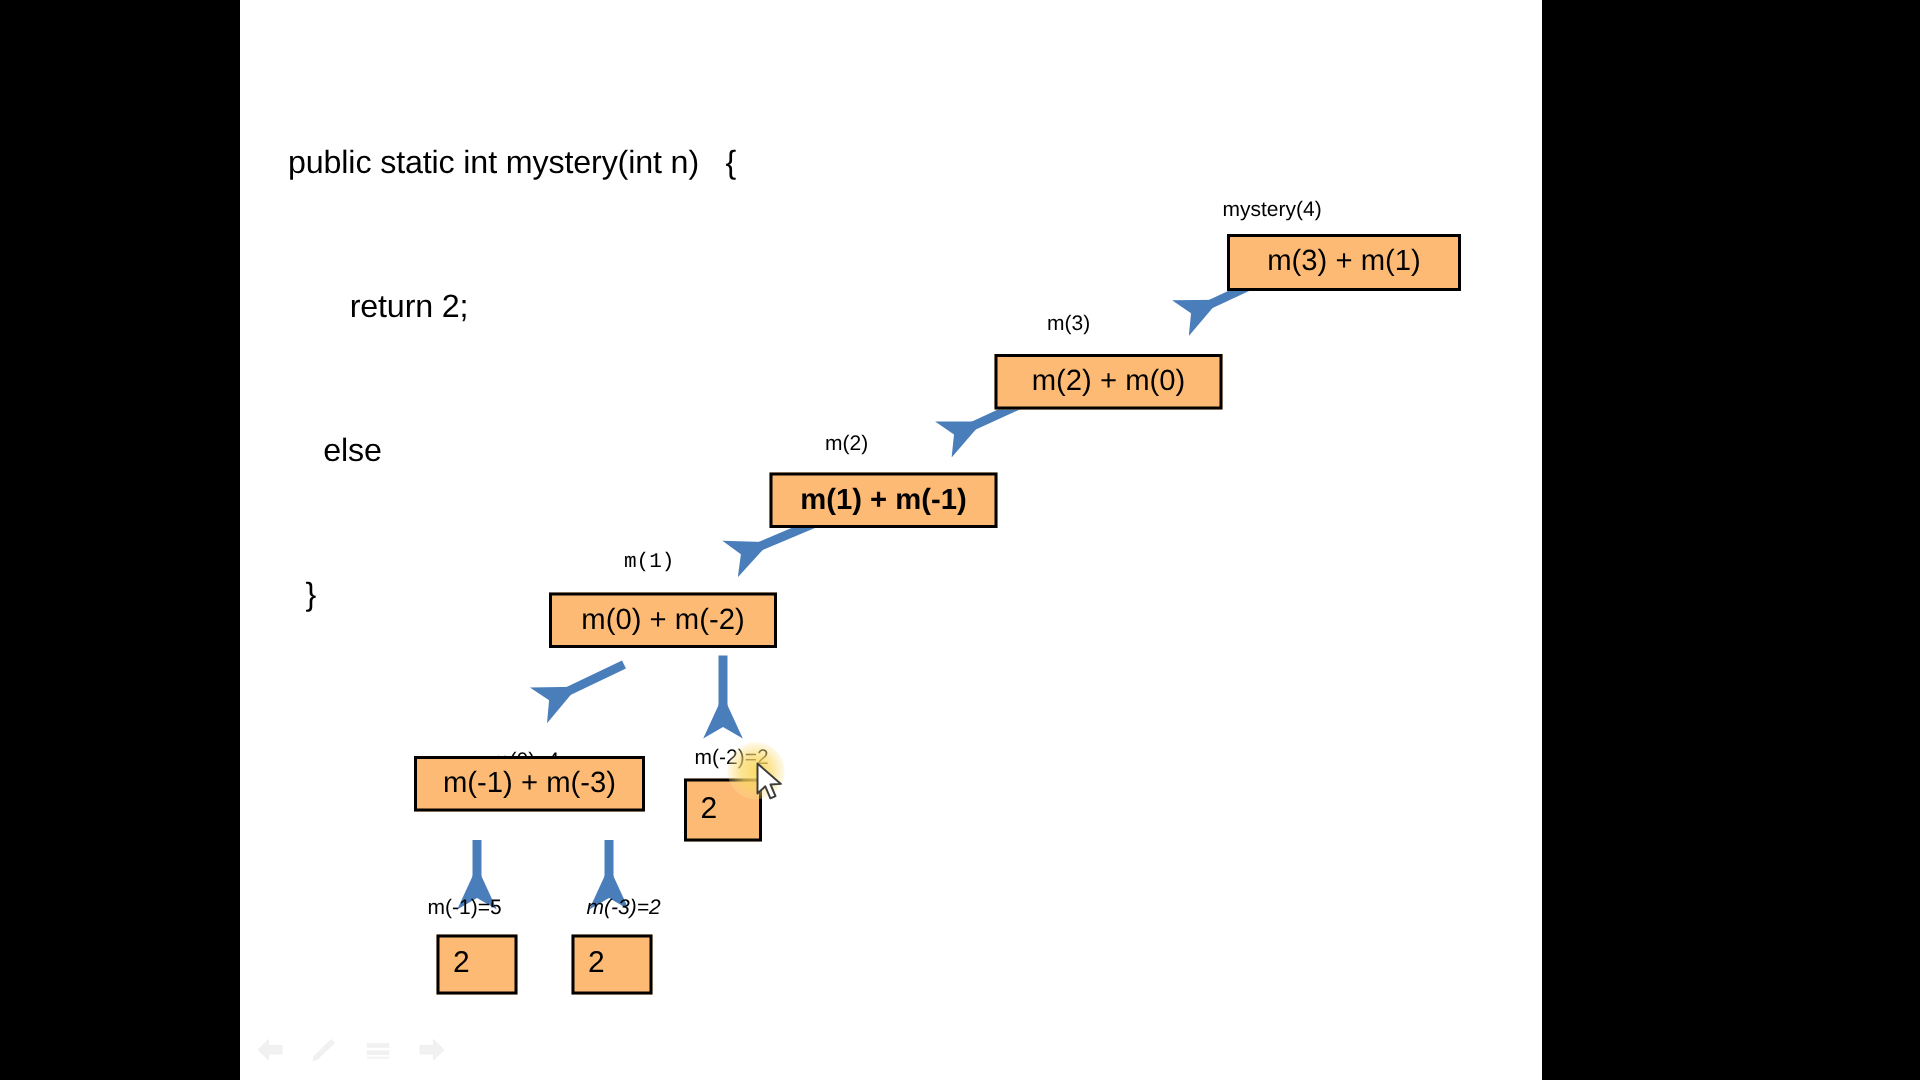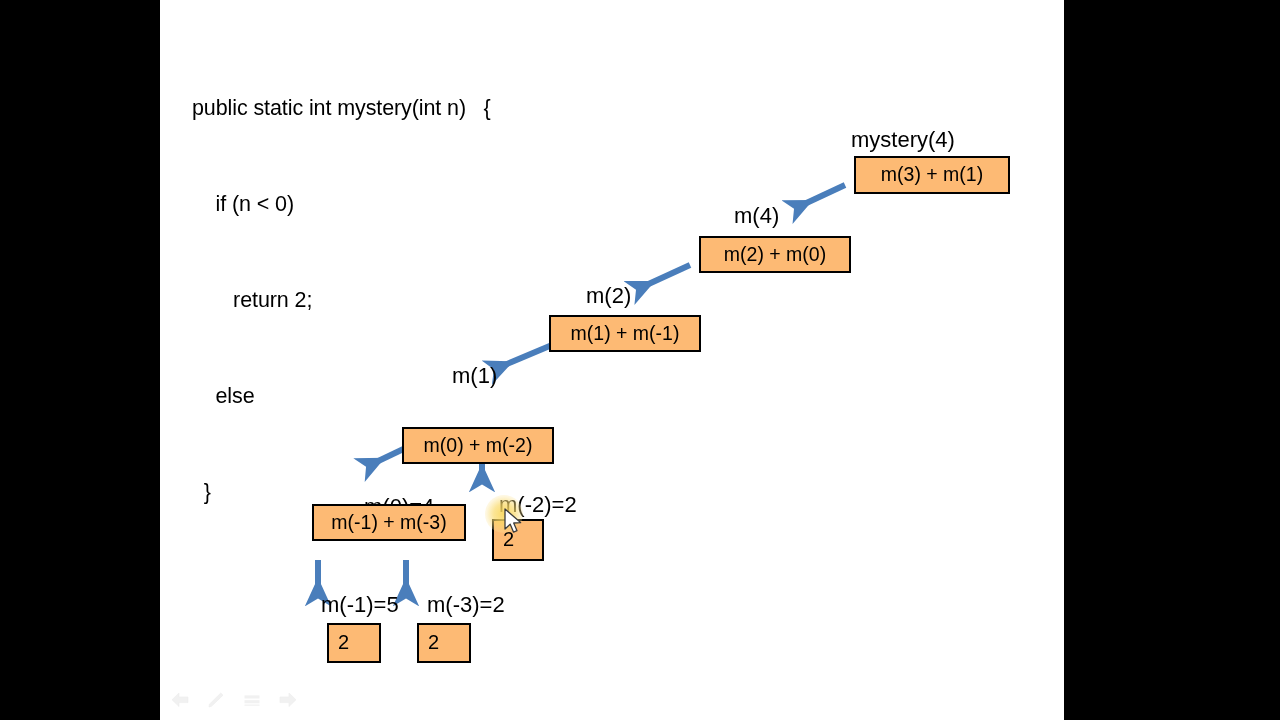--- a/index.html
+++ b/index.html
@@ -21,42 +21,41 @@
   }
   
   #slide {
     position: absolute;
     left: 160px;
     top: 0px;
     width: 868px;
     height: 720px;
     background: #ffffff;
     overflow: hidden;
-    padding-left: 36px;
   }
 
   
   #code-block {
     position: absolute;
     left: 32px;
     top: 28px;
     font-family: "Liberation Sans", sans-serif;
     font-size: 21.5px;
     line-height: 32px;
     color: #000000;
     white-space: pre;
     letter-spacing: -0.1px;
   }
   #code-block .code-line { display: block; white-space: pre; }
 
   
   .node { position: absolute; }
   .node-label {
     position: absolute;
-    font-size: 22px;
+    font-size: 14px;
     line-height: 19.5px;
     color: #000000;
     white-space: nowrap;
     font-family: "Liberation Sans", sans-serif;
   }
   .node-box {
     position: absolute;
     border: 2.5px solid #000000;
     background: #fdba74;
     box-sizing: border-box;
@@ -122,21 +121,20 @@
 </style>
 </head>
 <body>
 
 <div id="slide-stage">
 
   <div id="slide">
 
     <div id="code-block">
       <span class="code-line">public static int mystery(int n)   {</span>
-      <span class="code-line">    if (n &lt; 0)</span>
       <span class="code-line">       return 2;</span>
       <span class="code-line">    else</span>
       <span class="code-line">  }</span>
     </div>
 
     <svg id="arrow-layer" viewBox="0 0 960 720" width="960" height="720">
       <defs>
         <marker id="ahead" markerWidth="5" markerHeight="5" refX="2.6" refY="2.5" orient="auto" markerUnits="strokeWidth">
           <path d="M5,0.3 L0.2,2.5 L5,4.7 L3.7,2.5 Z" fill="#4A7EBB"></path>
         </marker>
@@ -172,36 +170,36 @@
     </svg>
 
     <div class="node">
       <div class="node-label" style="left:655px; top:130px;">mystery(4)</div>
       <div class="node-box" style="left:658px; top:156px; width:156px; height:38px;">
         <span>m(3) + m(1)</span>
       </div>
     </div>
 
     <div class="node">
-      <div class="node-label" style="left:538px; top:206px;">m(4)</div>
+      <div class="node-label" style="left:538px; top:206px;">m(3)</div>
       <div class="node-box" style="left:503px; top:236px; width:152px; height:37px;">
         <span>m(2) + m(0)</span>
       </div>
     </div>
 
     <div class="node">
       <div class="node-label" style="left:390px; top:286px;">m(2)</div>
-      <div class="node-box" style="left:353px; top:315px; width:152px; height:37px;">
+      <div class="node-box" style="left:353px; top:315px; width:152px; height:37px;font-weight:bold;">
         <span>m(1) + m(-1)</span>
       </div>
     </div>
 
     <div class="node">
-      <div class="node-label" style="left:256px; top:366px;">m(1)</div>
-      <div class="node-box" style="left:206px; top:395px; width:152px; height:37px;margin-top:32px;">
+      <div class="node-label" style="left:256px; top:366px;font-family:Liberation Mono, monospace;">m(1)</div>
+      <div class="node-box" style="left:206px; top:395px; width:152px; height:37px;">
         <span>m(0) + m(-2)</span>
       </div>
     </div>
 
     <div class="node">
       <div class="node-label" style="left:168px; top:465px;margin-top:32px;">m(0)=4</div>
       <div class="node-box" style="left:116px; top:504px; width:154px; height:37px;text-align:center;">
         <span>m(-1) + m(-3)</span>
       </div>
     </div>
@@ -214,21 +212,21 @@
     </div>
 
     <div class="node">
       <div class="node-label" style="left:125px; top:595px;">m(-1)=5</div>
       <div class="node-box leaf" style="left:131px; top:623px; width:54px; height:40px;">
         <span>2</span>
       </div>
     </div>
 
     <div class="node">
-      <div class="node-label" style="left:231px; top:595px;">m(-3)=2</div>
+      <div class="node-label" style="left:231px; top:595px;font-style:italic;">m(-3)=2</div>
       <div class="node-box leaf" style="left:221px; top:623px; width:54px; height:40px;">
         <span>2</span>
       </div>
     </div>
 
     <div id="laser-glow"></div>
 
     <svg id="mouse-cursor" viewBox="0 0 20 28" width="20" height="28">
       <path d="M1,1 L1,21 L6.2,16.2 L9.6,24.2 L13.0,22.7 L9.7,15.0 L16.6,14.6 Z" fill="#ffffff" stroke="#3c3c3c" stroke-width="1.3" stroke-linejoin="round"></path>
     </svg>

